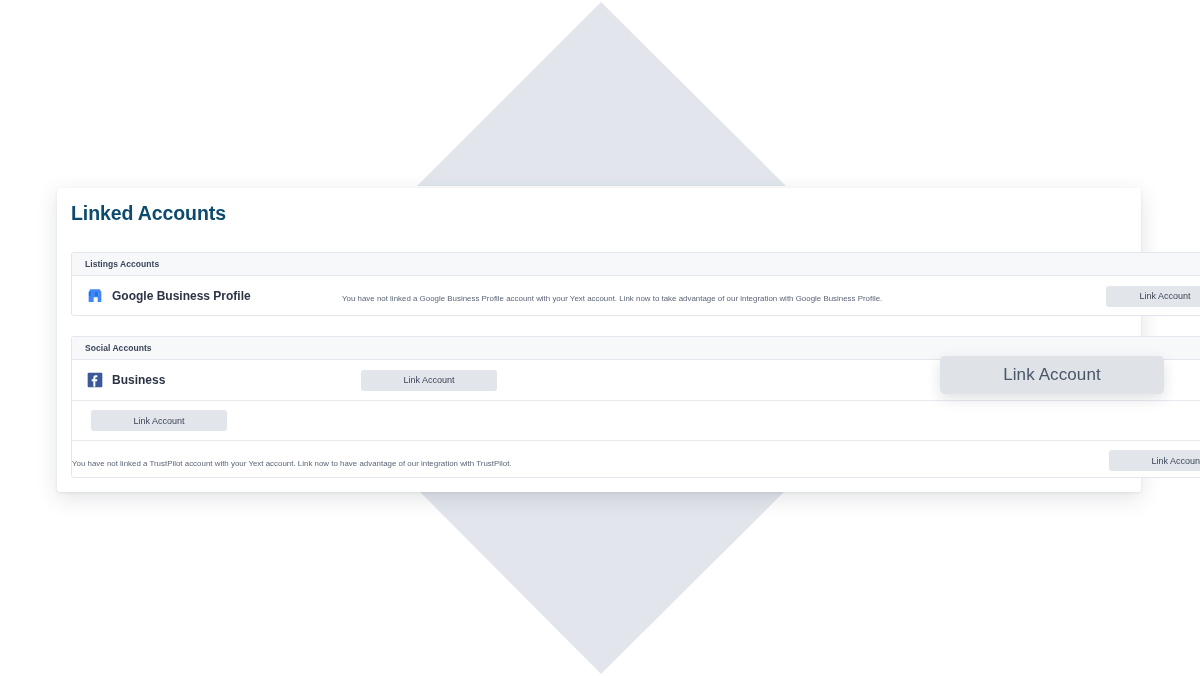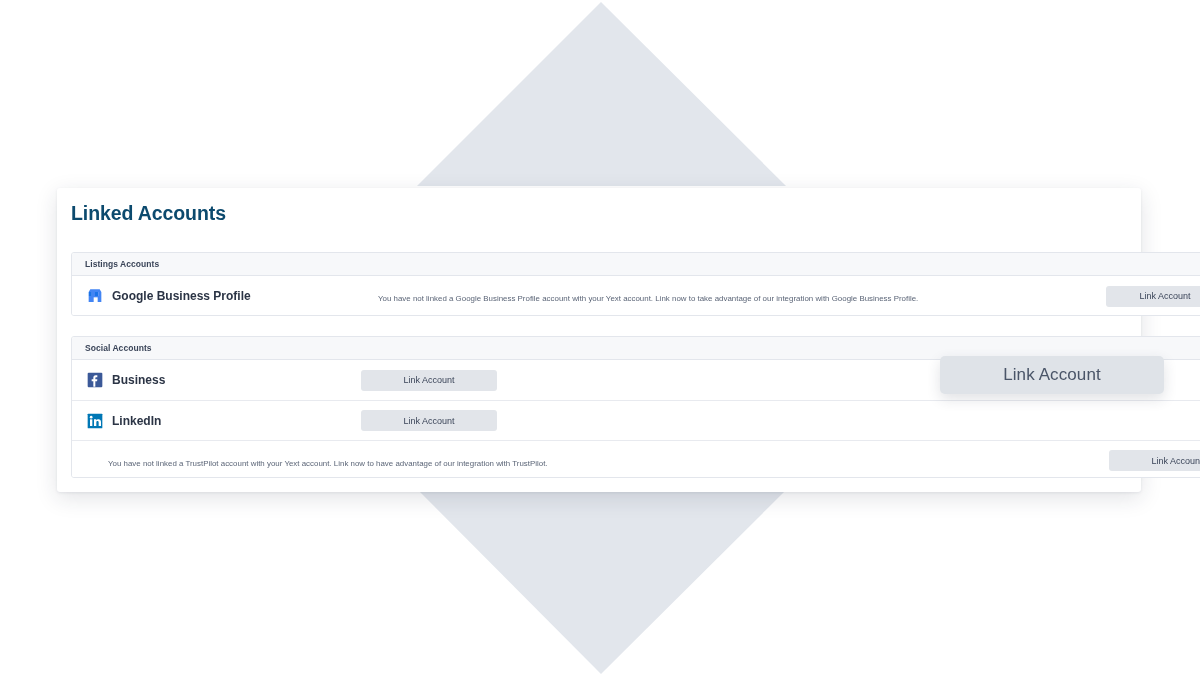--- a/index.html
+++ b/index.html
@@ -103,21 +103,20 @@
   .acct-name {
     font-size: 12px;
     font-weight: bold;
     color: #2b3445;
     white-space: nowrap;
   }
 
   .acct-desc-cell {
     flex: 1 1 auto;
     min-width: 0;
-    margin-left: 36px;
   }
   .acct-desc {
     font-size: 7.9px;
     color: #5b6577;
     white-space: nowrap;
     letter-spacing: 0.01px;
   }
 
   .acct-action-cell {
     width: 168px;
@@ -242,29 +241,20 @@
           <path d="M31 16h-4c-1.2 0-2 .8-2 2v4h6l-.8 6H25v16h-6V28h-5v-6h5v-5c0-4 2.4-7 7-7h5z" fill="#ffffff"></path>
         </svg>
         <span class="acct-name">Business</span>
       </div>
       <div class="acct-action-cell">
         <button class="link-btn link-btn-plain">Link Account</button>
       </div>
     </div>
 
     <div class="acct-row">
-      <div class="acct-name-cell">
-        <svg class="acct-icon" viewBox="0 0 48 48" xmlns="http://www.w3.org/2000/svg">
-          <rect x="2" y="2" width="44" height="44" rx="2" fill="#0077b5"></rect>
-          <rect x="9" y="19" width="7" height="20" fill="#ffffff"></rect>
-          <circle cx="12.5" cy="12.5" r="4" fill="#ffffff"></circle>
-          <path d="M21 19h7v3c1.3-2.2 3.6-3.5 6.4-3.5 5 0 7.6 3 7.6 8.6V39h-7V28.5c0-2.8-1.1-4.4-3.4-4.4-2.1 0-3.6 1.5-3.6 4.4V39h-7z" fill="#ffffff"></path>
-        </svg>
-        <span class="acct-name">LinkedIn</span>
-      </div>
       <div class="acct-action-cell">
         <button class="link-btn link-btn-plain">Link Account</button>
       </div>
     </div>
 
     <div class="acct-row">
       <div class="acct-desc-cell">
         <span class="acct-desc">You have not linked a TrustPilot account with your Yext account. Link now to have advantage of our integration with TrustPilot.</span>
       </div>
       <div class="acct-action-cell">

